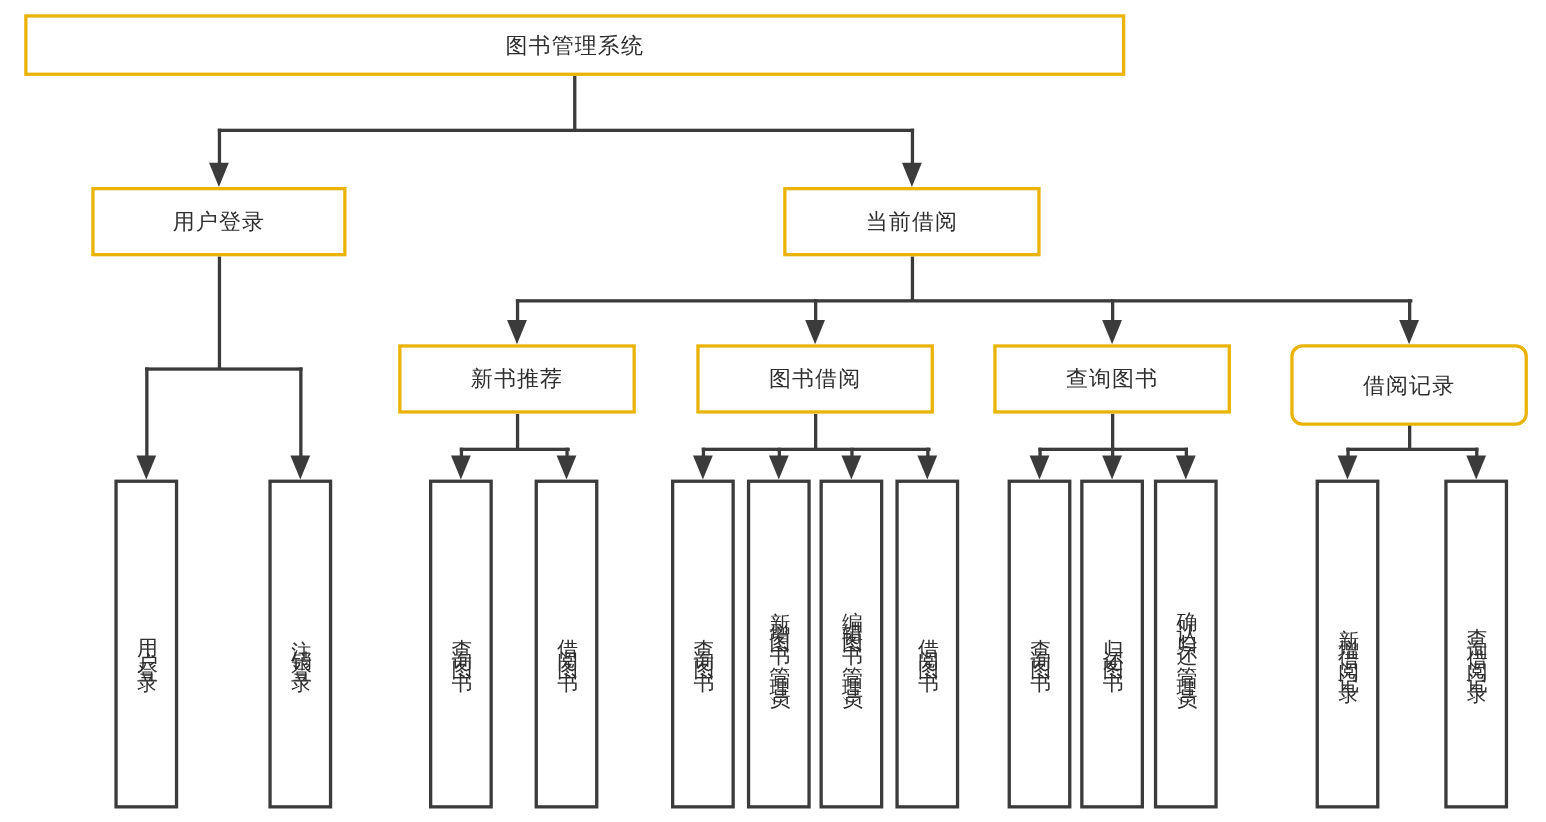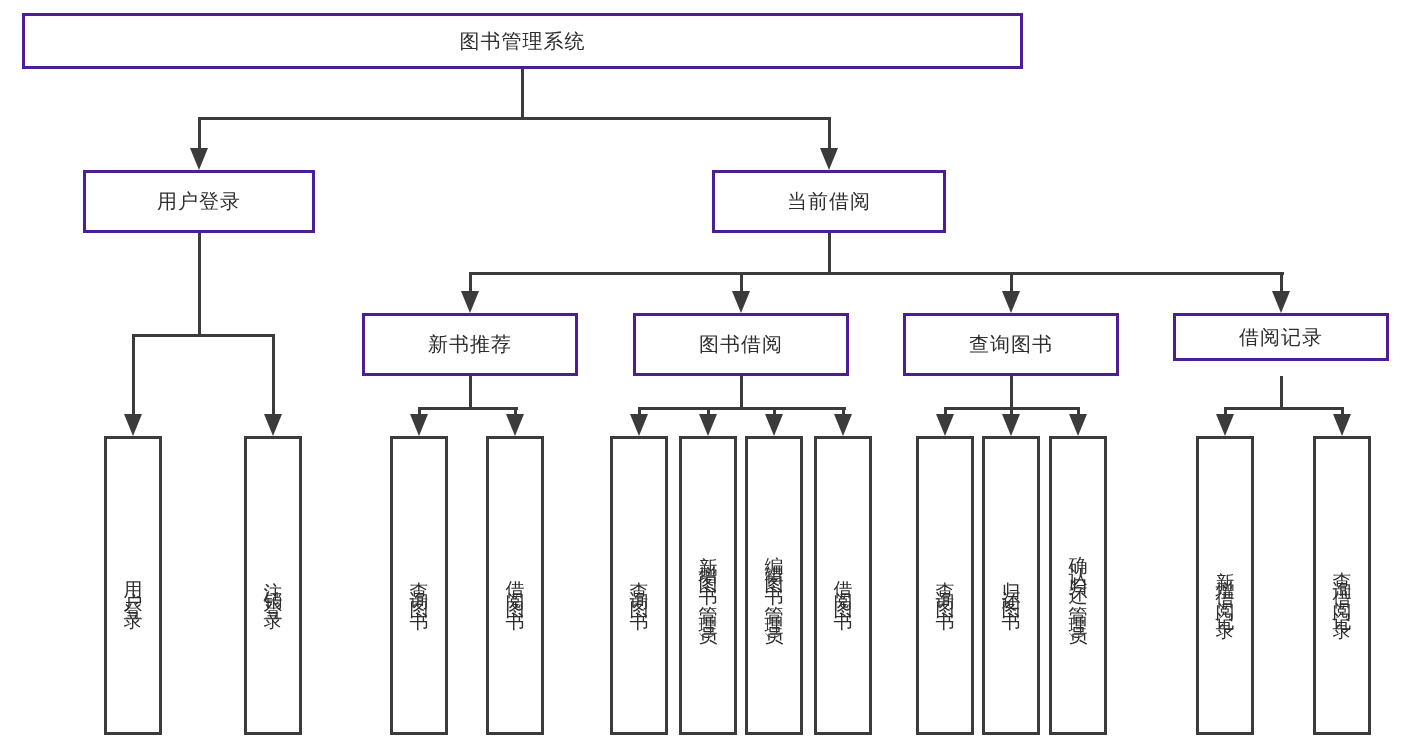--- a/index.html
+++ b/index.html
@@ -7,21 +7,21 @@
     position: relative;
     width: 1405px;
     height: 747px;
     background: #ffffff;
     font-family: "Liberation Sans", sans-serif;
     overflow: hidden;
   }
   .hbox {
     position: absolute;
     box-sizing: border-box;
-    border: 3px solid #4c1d95;
+    border: 3px solid #eab308;
     background: #ffffff;
     display: flex;
     align-items: center;
     justify-content: center;
     font-size: 20px;
     color: #2e2e2e;
     letter-spacing: 1px;
     z-index: 2;
   }
   .vbox {
@@ -86,21 +86,21 @@
 
   <div class="hbox" style="left:633px; top:313px; width:216px; height:63px;">
     <span>图书借阅</span>
   </div>
   <div class="hbox" style="left:362px; top:313px; width:216px; height:63px;">
     <span>新书推荐</span>
   </div>
   <div class="hbox" style="left:903px; top:313px; width:216px; height:63px;">
     <span>查询图书</span>
   </div>
-  <div class="hbox" style="left:1173px; top:313px; width:216px; height:48px;">
+  <div class="hbox" style="left:1173px; top:313px; width:216px; height:74px;border-radius:11px;">
     <span>借阅记录</span>
   </div>
 
   <div class="vbox" style="left:104px;">
     <span>用户登录</span>
   </div>
   <div class="vbox" style="left:244px;">
     <span>注销登录</span>
   </div>
   <div class="vbox" style="left:390px;">

